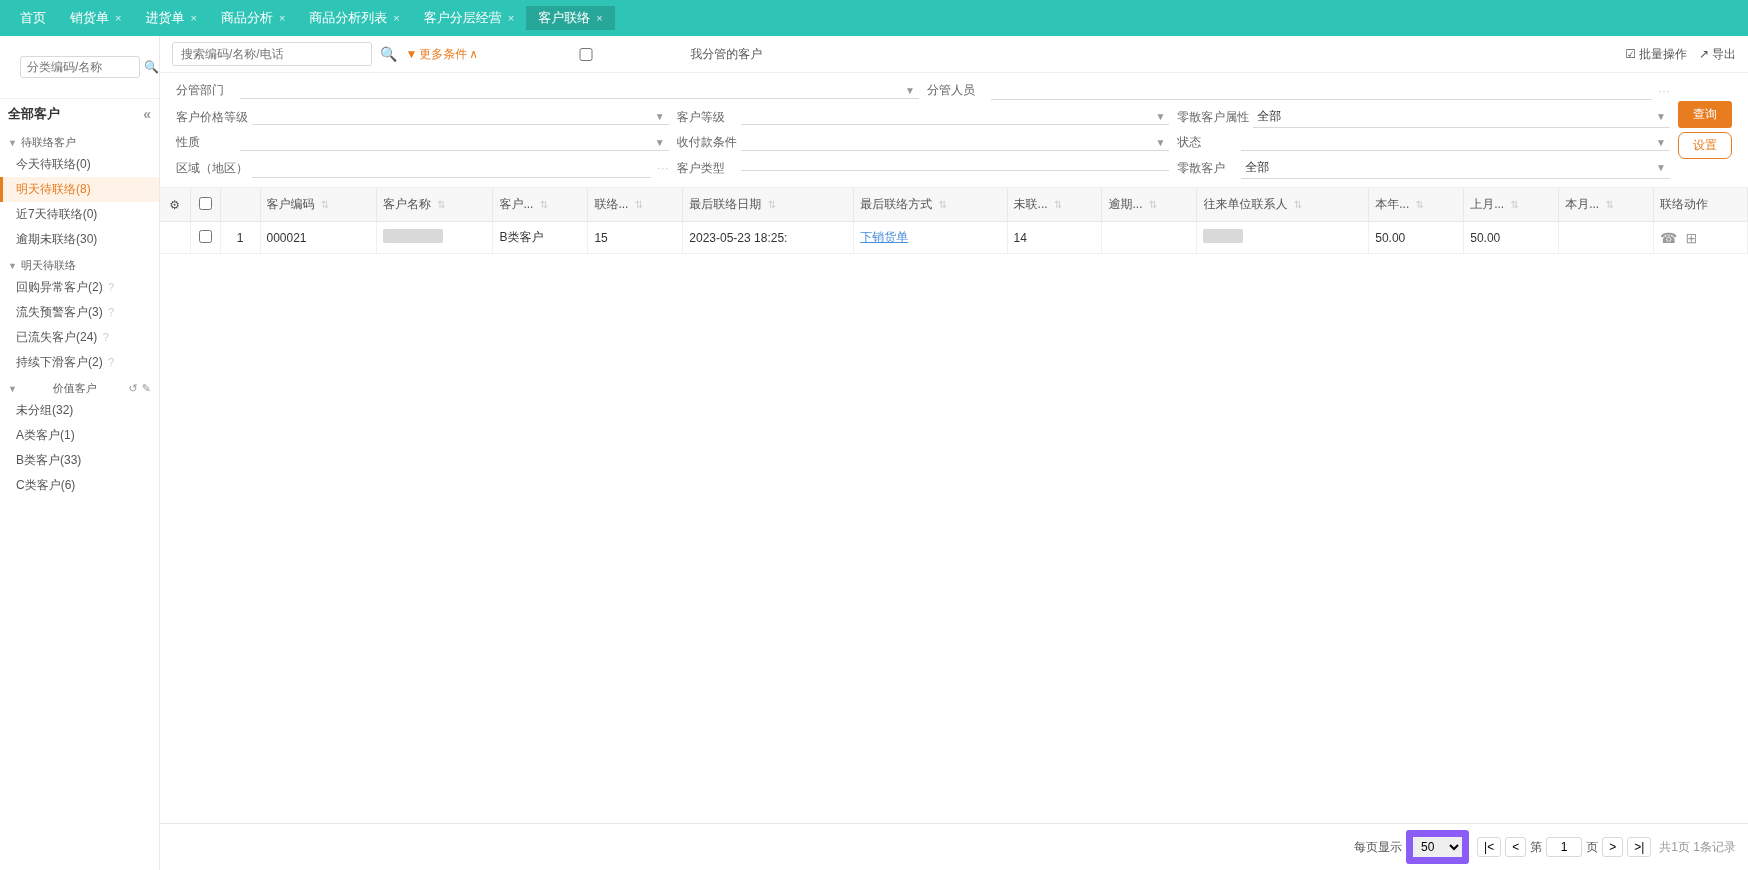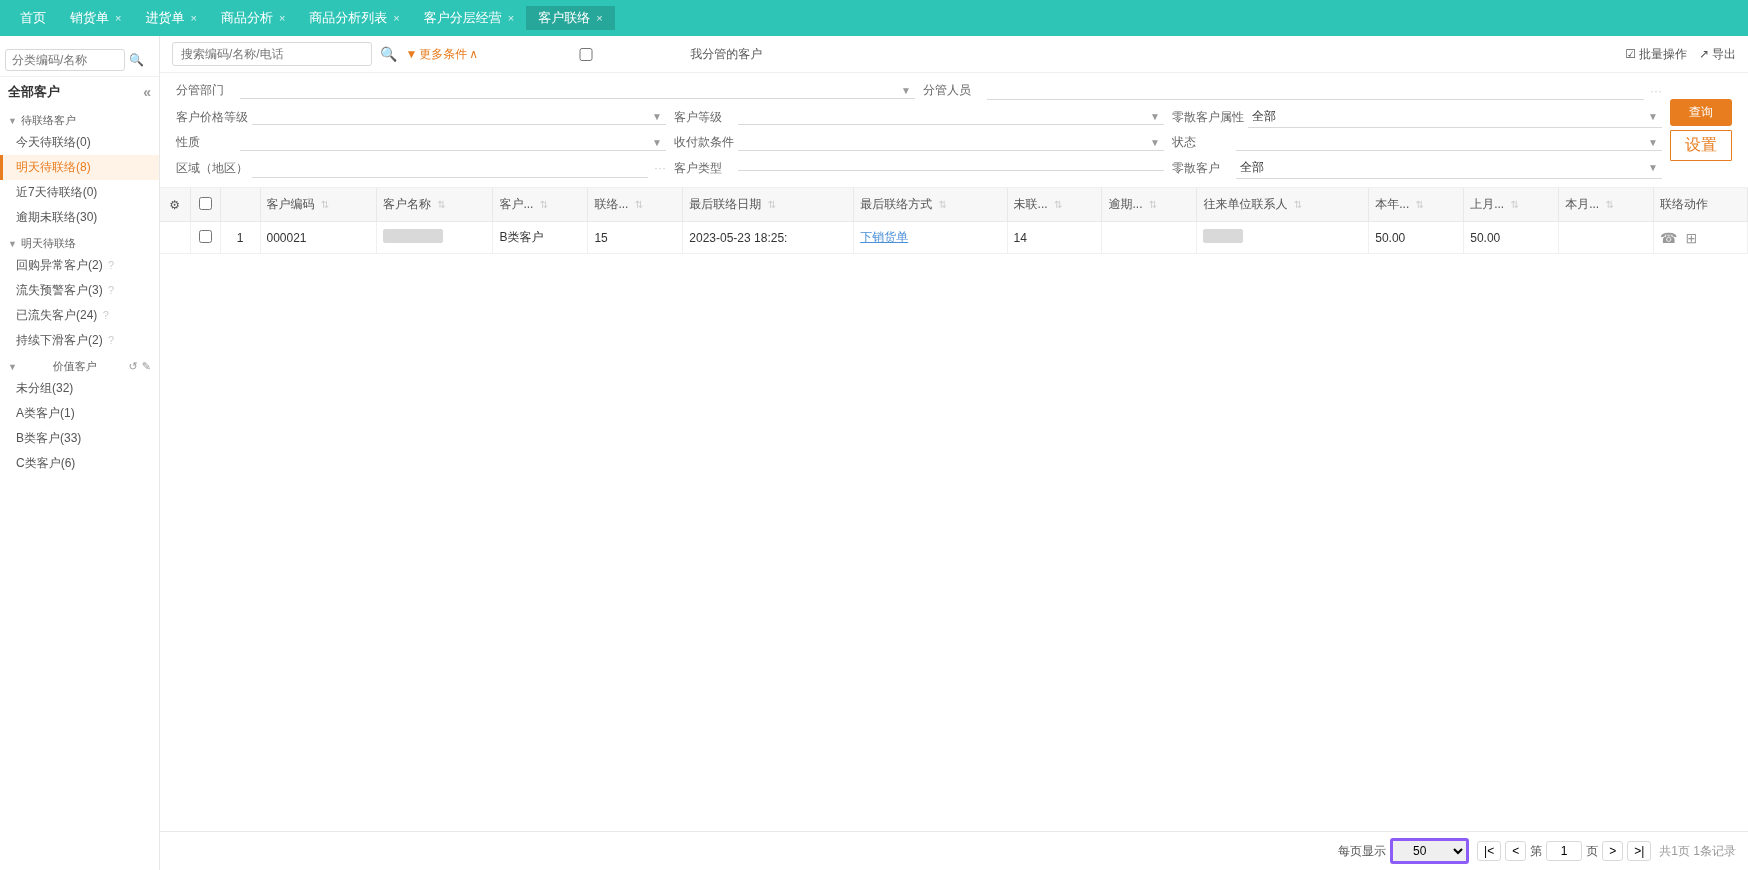--- a/index.html
+++ b/index.html
@@ -38,25 +38,24 @@
 
     
     .sidebar {
       width: 160px;
       background: #fff;
       border-right: 1px solid #e8e8e8;
       overflow-y: auto;
       flex-shrink: 0;
     }
     .sidebar-search {
-      padding: 5px;
+      padding: 20px;
       display: flex;
       align-items: center;
       border-bottom: 1px solid #f0f0f0;
-      margin-top: 8px;
     }
     .sidebar-search input {
       border: 1px solid #d9d9d9;
       border-radius: 3px;
       padding: 3px 6px;
       font-size: 12px;
       width: 120px;
       outline: none;
     }
     .sidebar-search .search-icon {
@@ -223,23 +222,23 @@
       padding: 5px 14px;
       border-radius: 3px;
       cursor: pointer;
       font-size: 12px;
     }
     .filter-btn-settings {
       background: #fff;
       color: #e87d20;
       border: 1px solid #e87d20;
       padding: 4px 14px;
-      border-radius: 1px;
-      cursor: pointer;
-      font-size: 16px;
+      border-radius: 7px;
+      cursor: pointer;
+      font-size: 12px;
     }
     .filter-actions {
       display: flex;
       flex-direction: column;
       gap: 4px;
       justify-content: center;
     }
 
     
     .table-area {
@@ -306,23 +305,23 @@
       gap: 8px;
       font-size: 12px;
       color: #555;
     }
     .footer-page-size {
       display: flex;
       align-items: center;
       gap: 4px;
     }
     .footer-page-size select {
-      border: 3px solid #8b5cf6;
+      border: 7px solid #8b5cf6;
       border-radius: 3px;
-      padding: 2px 16px;
+      padding: 2px 4px;
       font-size: 12px;
       outline: none;
     }
     .footer-nav {
       display: flex;
       align-items: center;
       gap: 4px;
     }
     .footer-nav button {
       border: 1px solid #d9d9d9;

